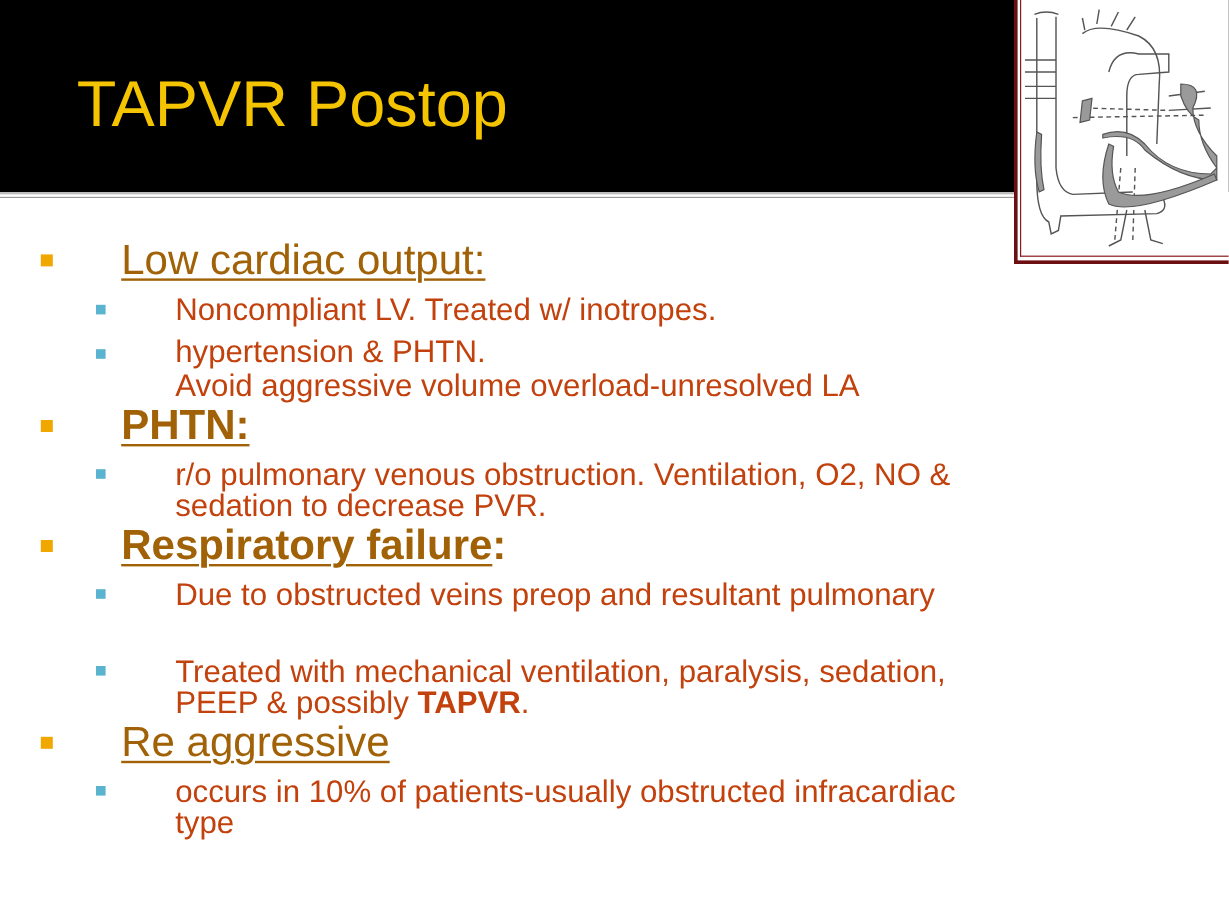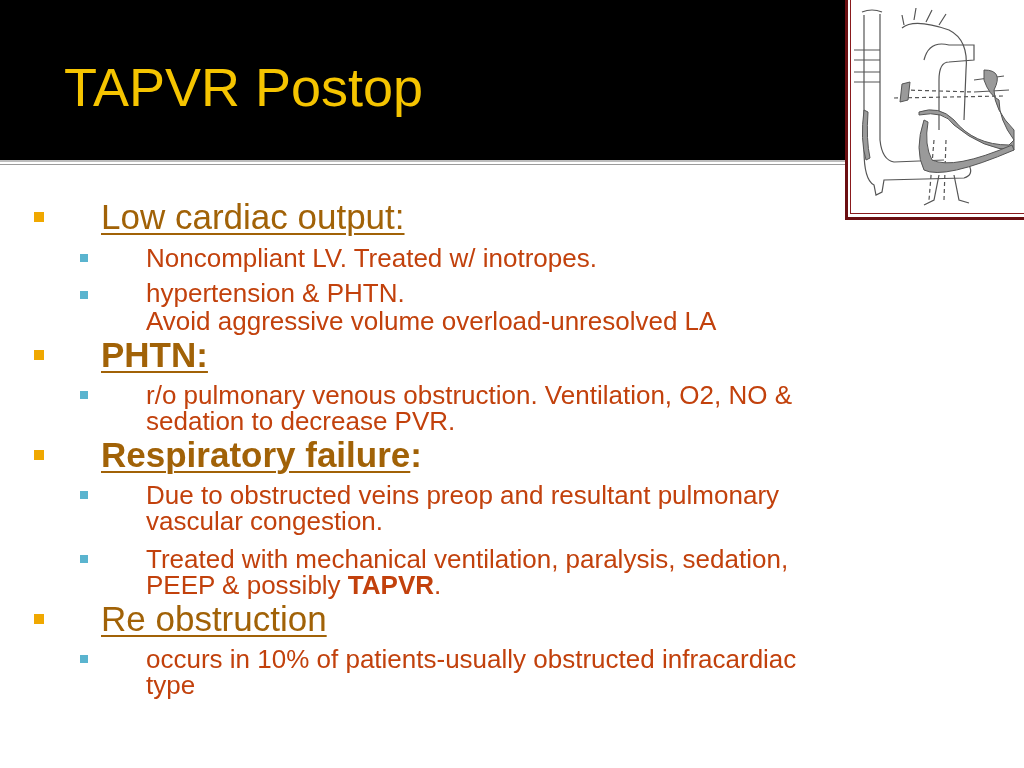--- a/index.html
+++ b/index.html
@@ -83,30 +83,29 @@
     <div style="margin-top:-2px;">sedation to decrease PVR.</div>
   </div>
 
   <div class="bullet b1" style="left:34px; top:255px;"></div>
   <div class="l1 t1 bold" style="left:101px; top:245px;">
     <span class="u">Respiratory failure</span><span>:</span>
   </div>
   <div class="bullet b2" style="left:80px; top:296px;"></div>
   <div class="l2 t2" style="left:146px; top:286px;">
     <div>Due to obstructed veins preop and resultant pulmonary</div>
-    <div style="margin-top:-2px;">vascular congestion.</div>
   </div>
   <div class="bullet b2" style="left:80px; top:360px;"></div>
   <div class="l2 t2" style="left:146px; top:350px;">
     <div>Treated with mechanical ventilation, paralysis, sedation,</div>
     <div style="margin-top:-2px;"><span>PEEP &amp; possibly </span><span class="bold">TAPVR</span><span>.</span></div>
   </div>
 
   <div class="bullet b1" style="left:34px; top:419px;"></div>
   <div class="l1 t1" style="left:101px; top:409px;">
-    <span class="u">Re obstruction</span>
+    <span class="u">Re aggressive</span>
   </div>
   <div class="bullet b2" style="left:80px; top:460px;"></div>
   <div class="l2 t2" style="left:146px; top:450px;">
     <div>occurs in 10% of patients-usually obstructed infracardiac</div>
     <div style="margin-top:-2px;">type</div>
   </div>
 </div>
 
 </body></html>

